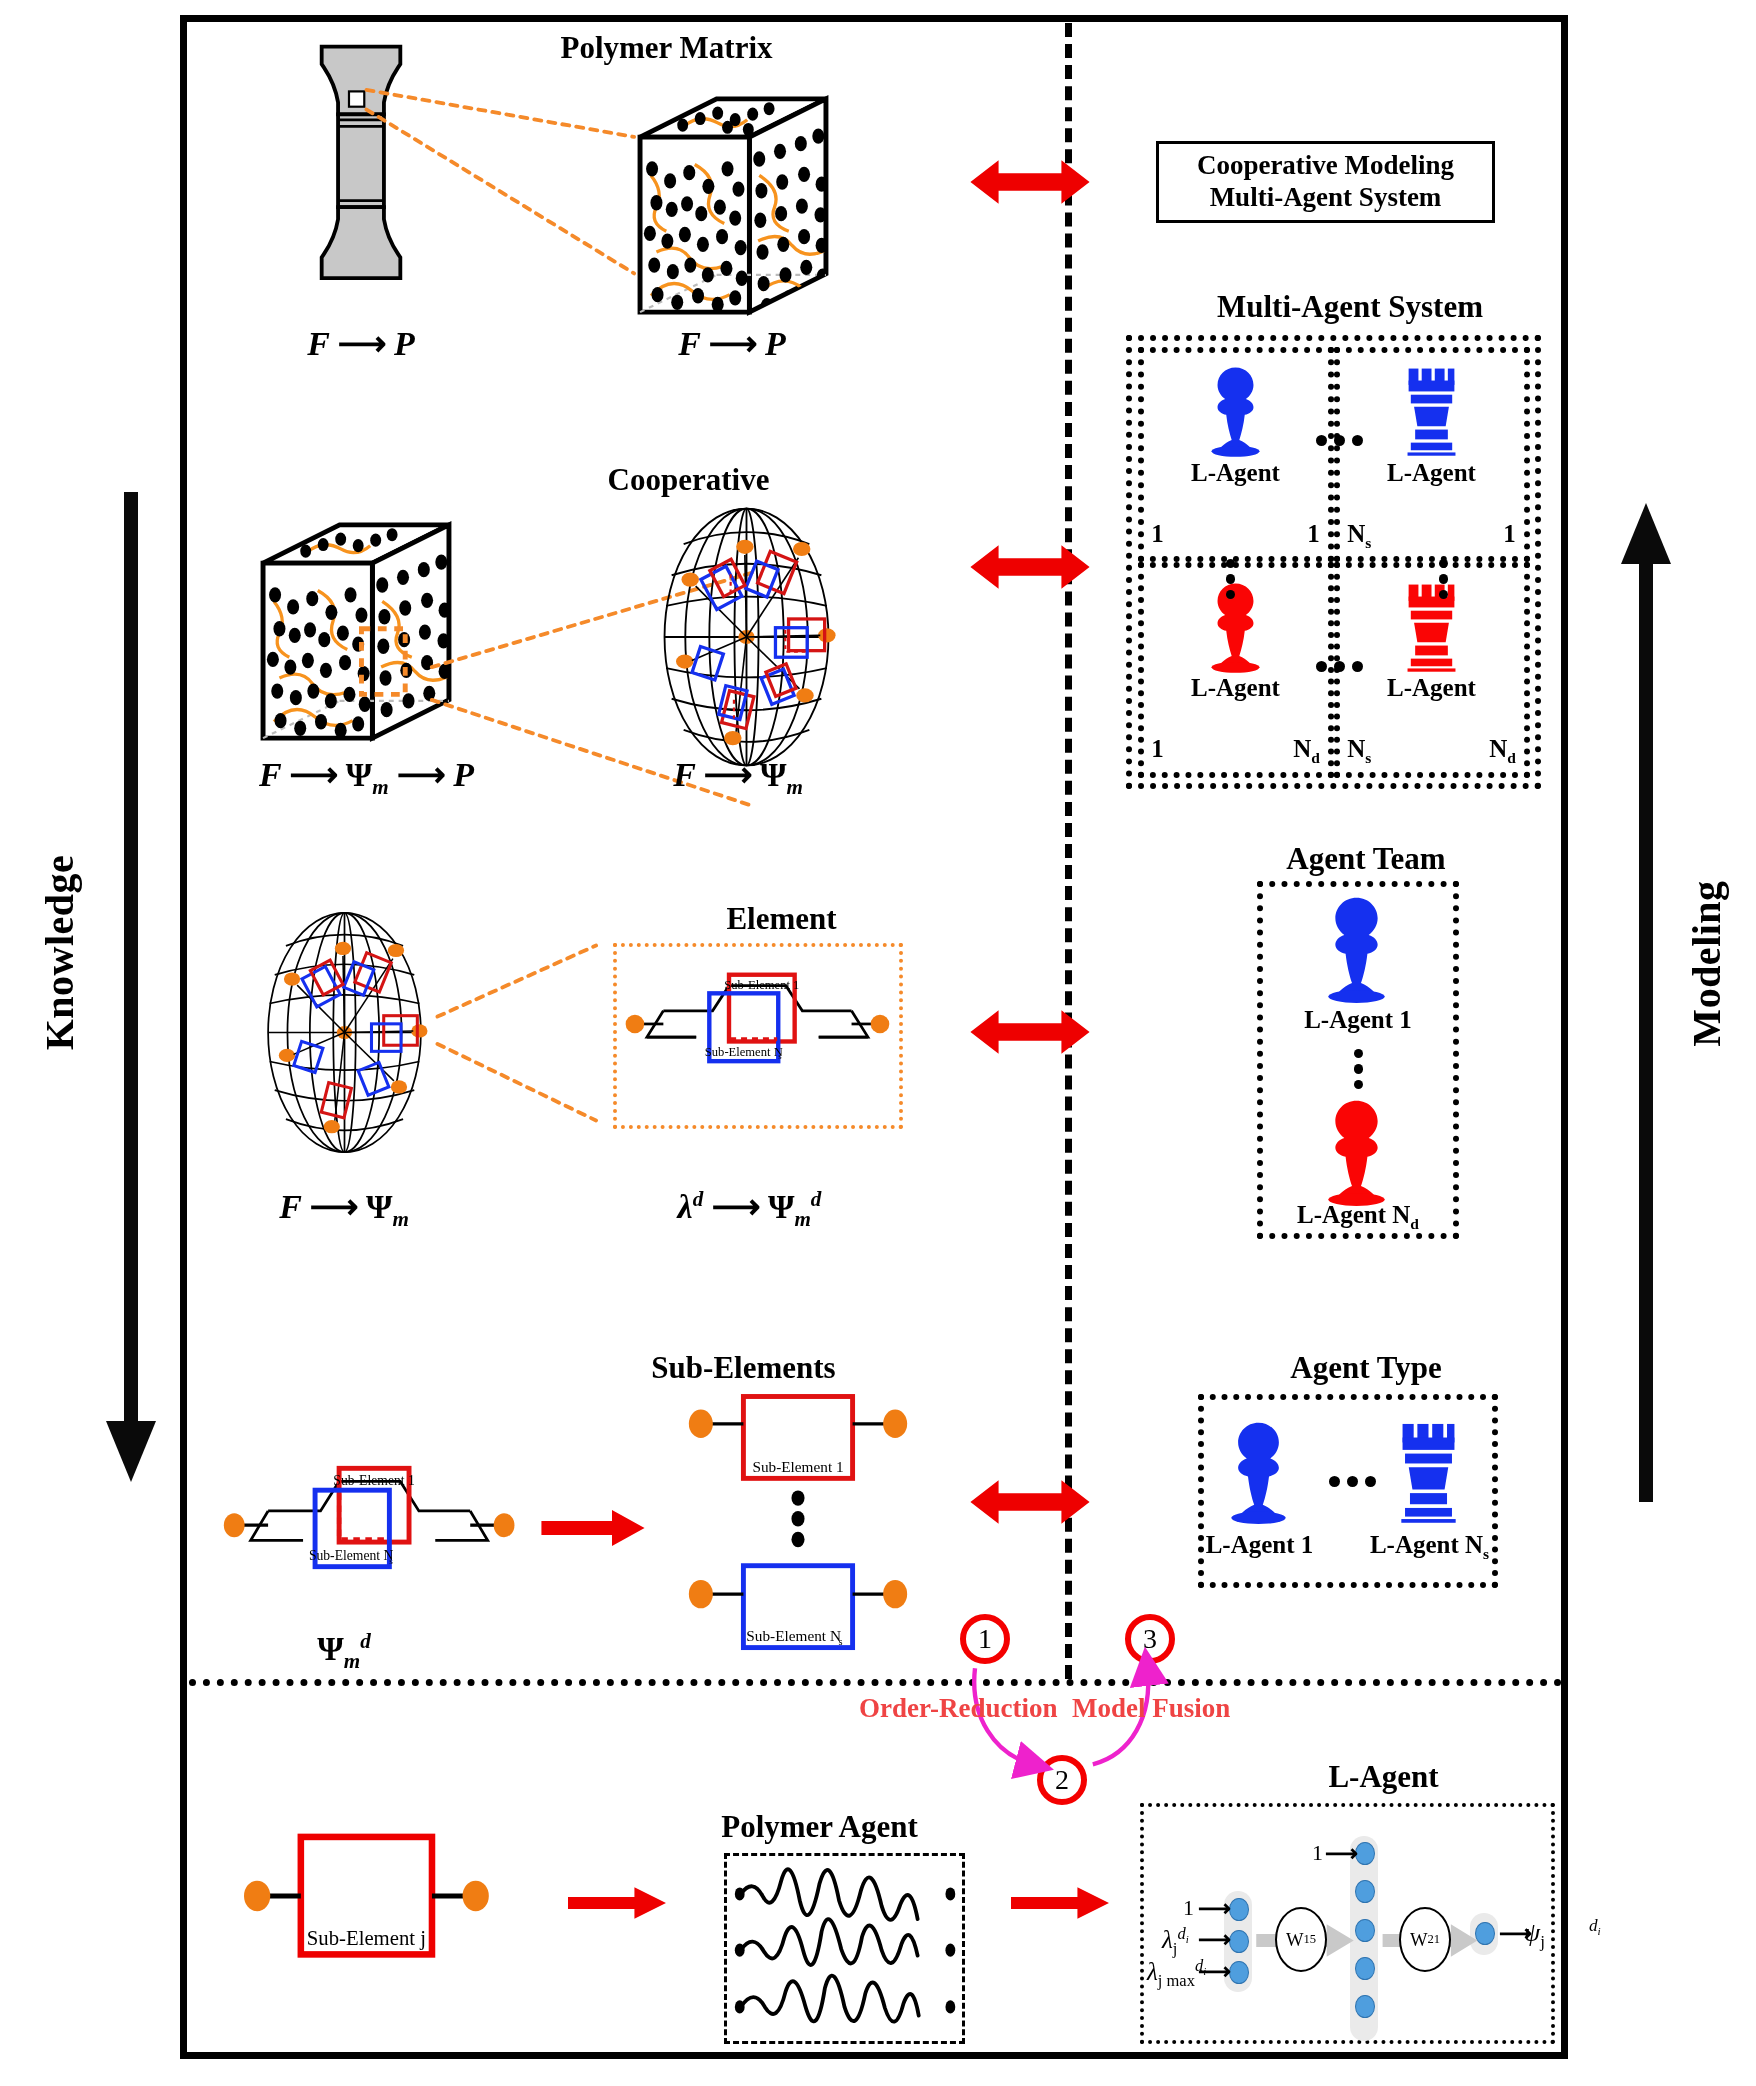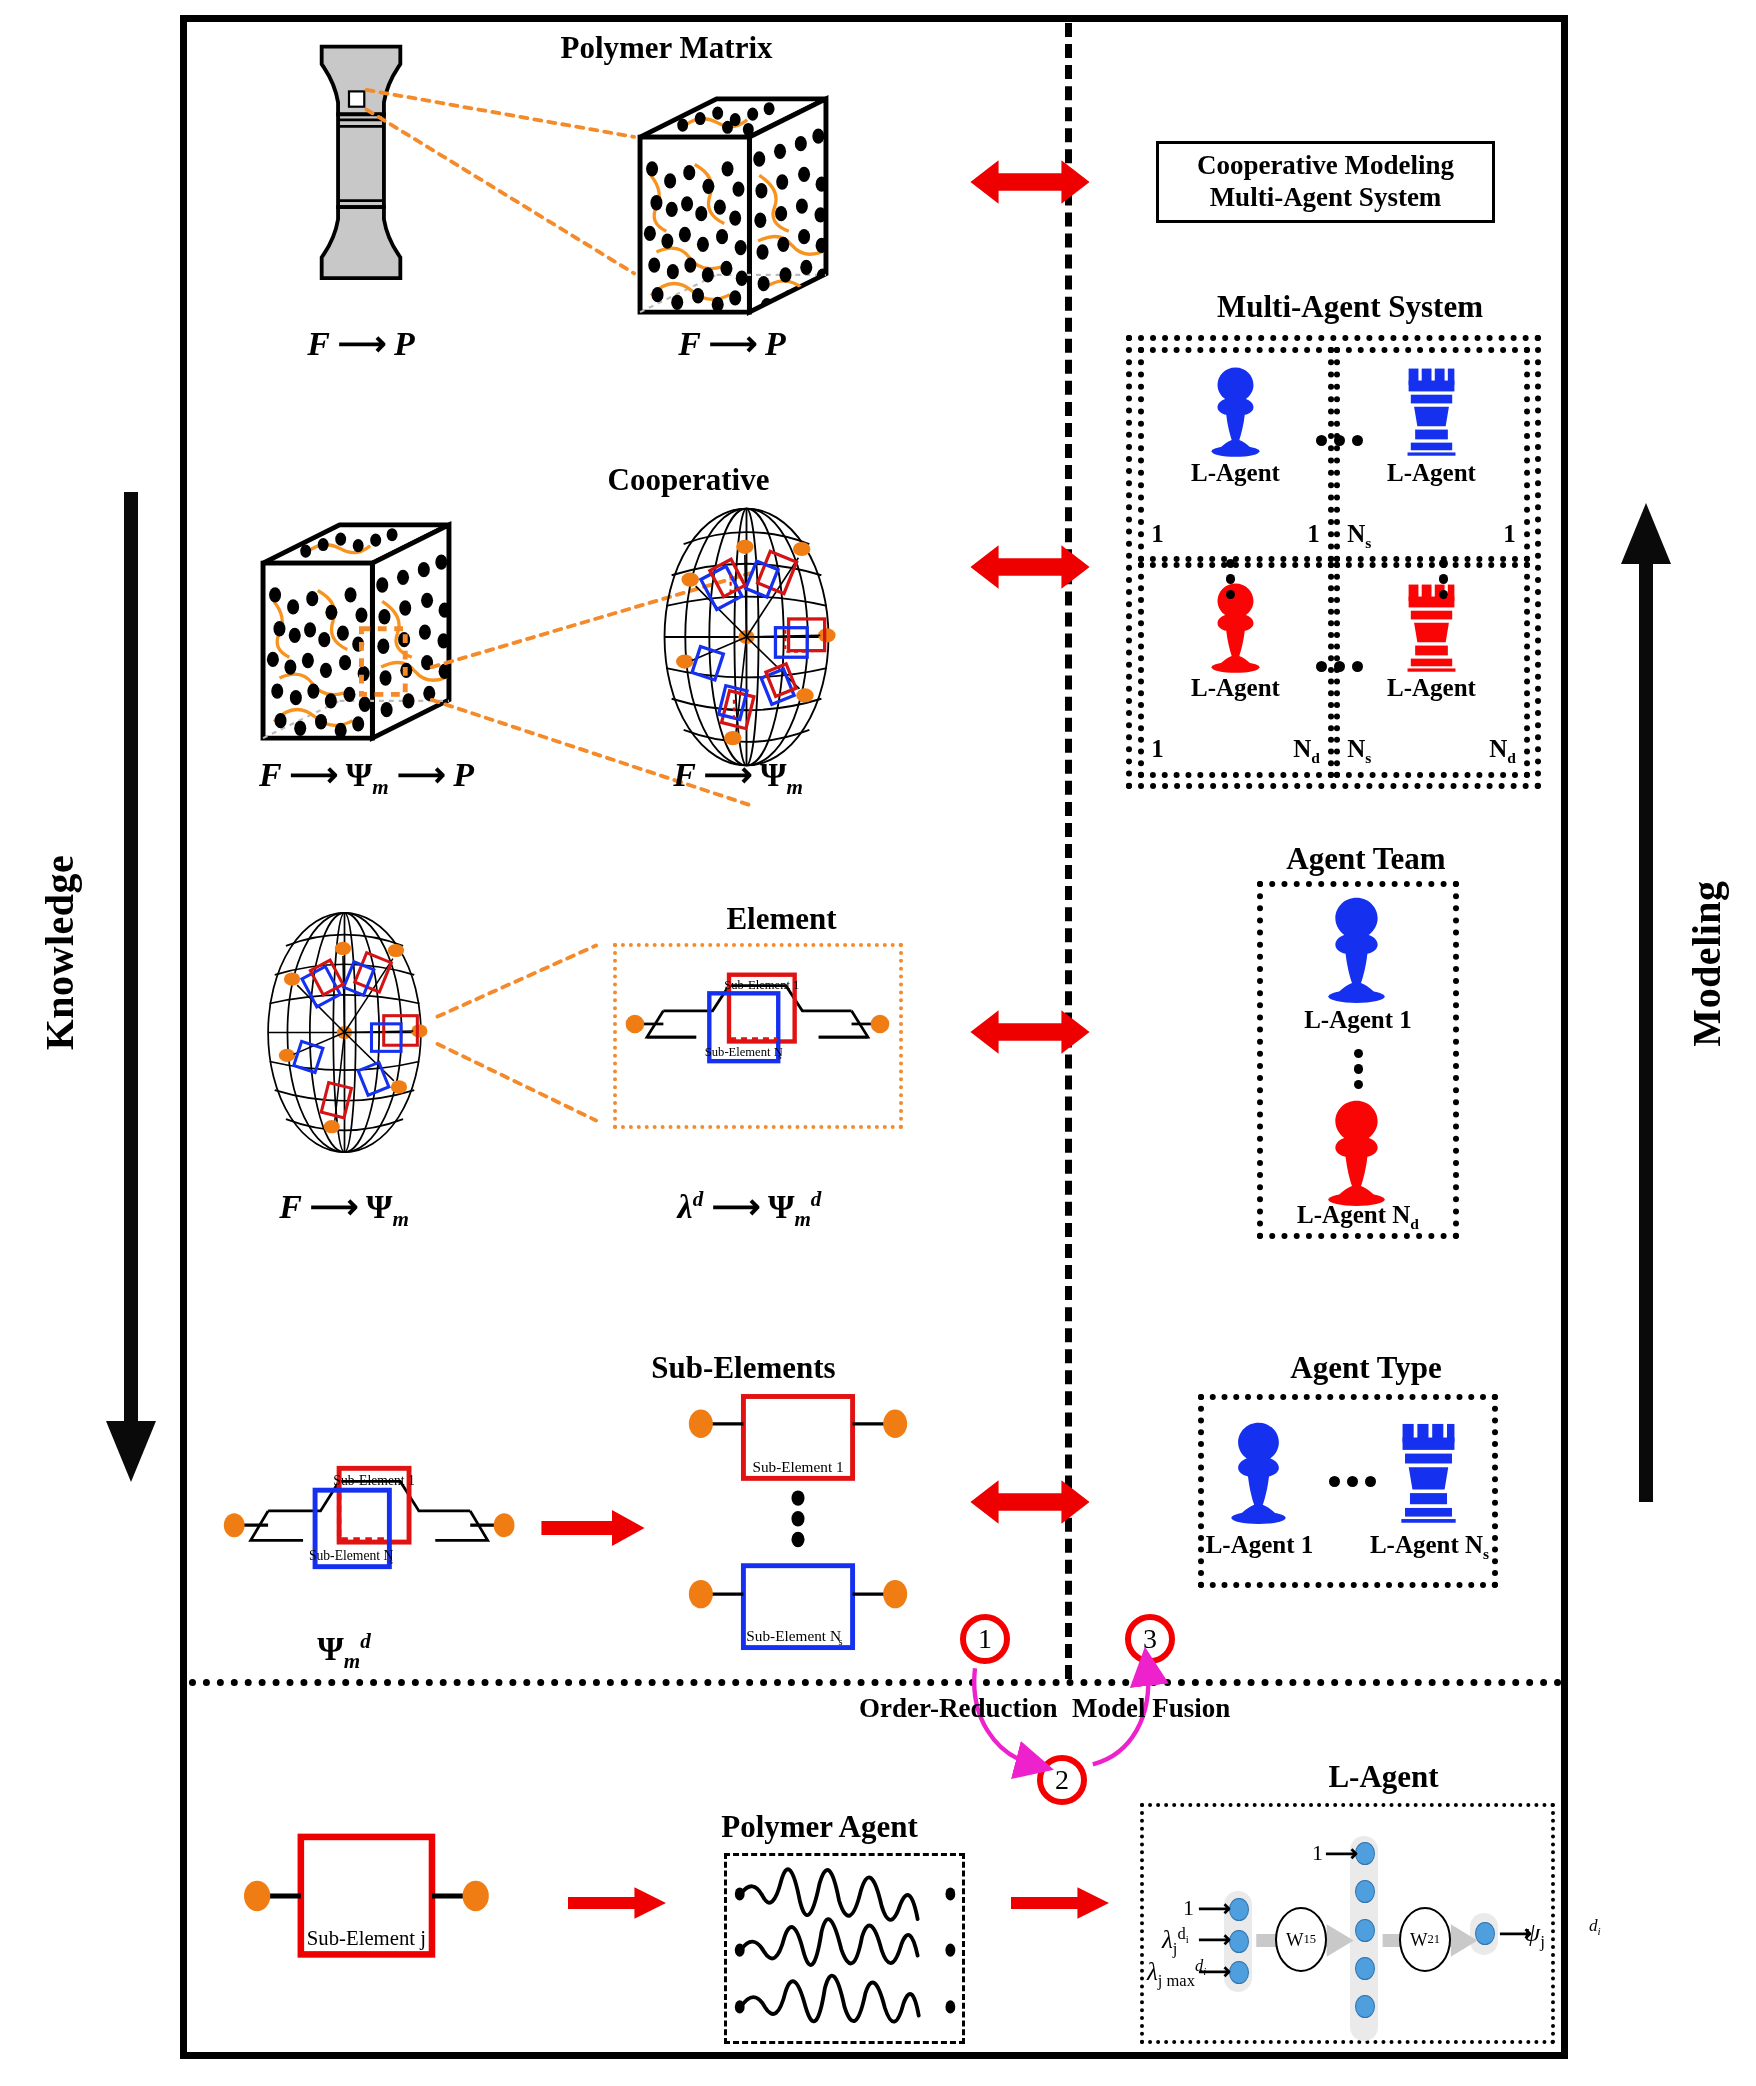--- a/index.html
+++ b/index.html
@@ -163,21 +163,21 @@
   .numcirc {
     position: absolute;
     border-radius: 50%;
     border: 6.6px solid #f40000;
     background: #fff;
     display: flex; align-items: center; justify-content: center;
     font-size: 28px; color: #000; font-family: "Liberation Serif", serif;
   }
   .magenta-lbl {
     position: absolute;
-    color: #000000; font-weight: bold; font-size: 27px;
+    color: #ef4444; font-weight: bold; font-size: 27px;
     white-space: nowrap;
   }
 
   
   .nn-box {
     position: absolute;
     border: 4.9px dotted #000; background: #fff;
   }
   .layer-pill {
     position: absolute;
@@ -945,21 +945,21 @@
     <span>W</span>
       <sub>21</sub>
   </div>
 
   <div class="nn-text" style="left:1183px; top:1895px; font-size:22px;">
     <span>1</span>
   </div>
   <div class="smallarrow" style="left:1198px; top:1897px; font-size:23px; font-weight:900;">⟶</div>
 
   <div class="nn-text" style="left:1162px; top:1924px; font-size:25px;">
-    <span class="it">λ</span><sub>j</sub><sup style=""><span>d</span><sub>i</sub></sup>
+    <span class="it">λ</span><sub>j</sub><sup style="font-style:italic;"><span>d</span><sub>i</sub></sup>
   </div>
   <div class="smallarrow" style="left:1198px; top:1928px; font-size:23px; font-weight:900;">⟶</div>
 
   <div class="nn-text" style="left:1147px; top:1956px; font-size:25px;">
     <span class="it">λ</span><sub>j max</sub><sup style="font-style:italic;"><span>d</span><sub>i</sub></sup>
   </div>
   <div class="smallarrow" style="left:1198px; top:1960px; font-size:23px; font-weight:900;">⟶</div>
 
   <div class="nn-text" style="left:1312px; top:1840px; font-size:22px;">
     <span>1</span>

